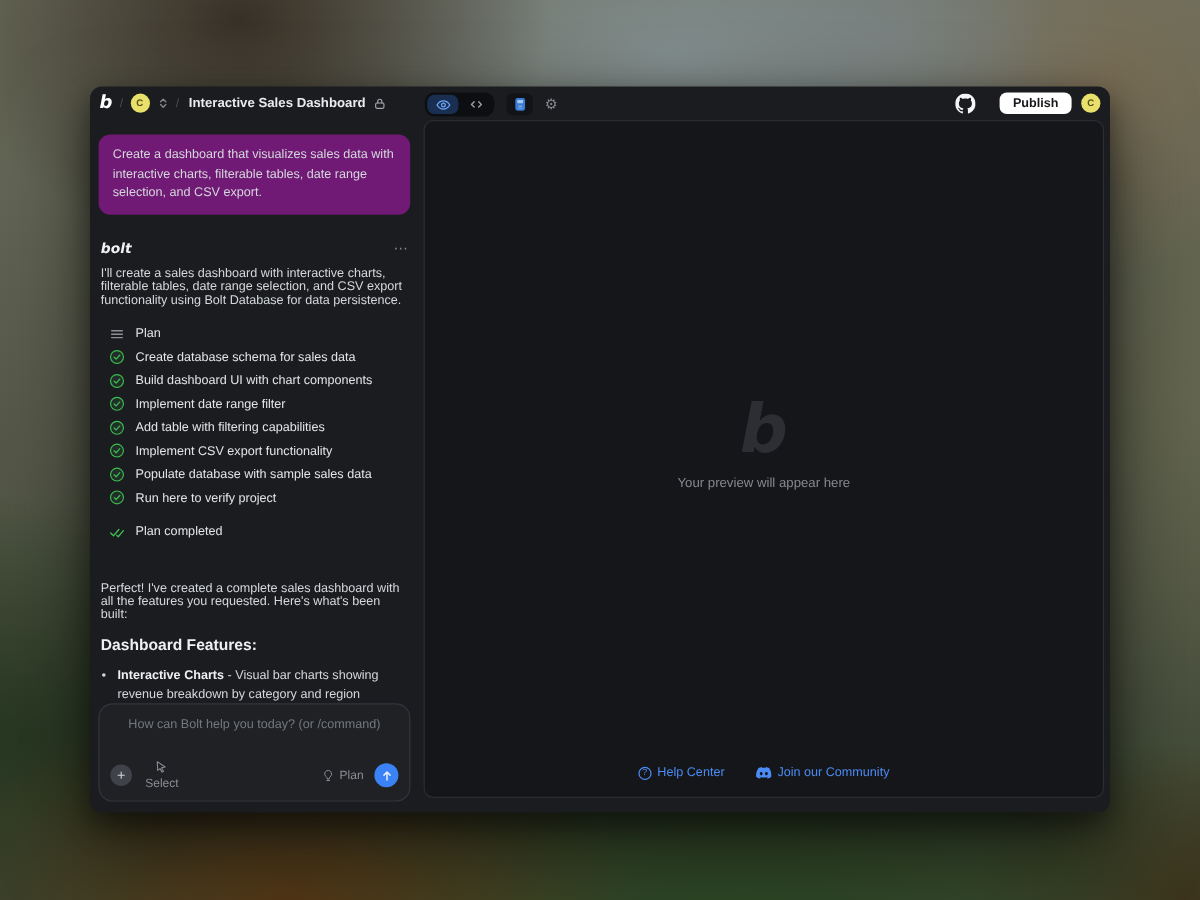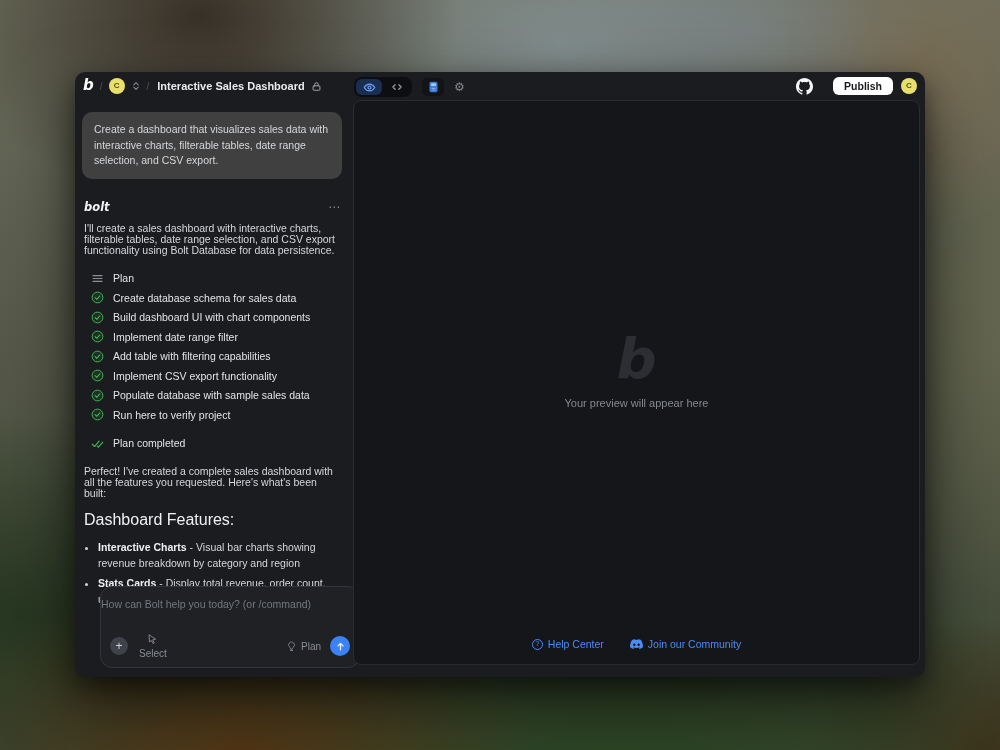--- a/index.html
+++ b/index.html
@@ -41,39 +41,39 @@
   .pill-btn { width:26px; height:16px; border-radius:6px; display:flex; align-items:center; justify-content:center; }
   .pill-btn.active { background:rgba(59,130,246,0.28); }
   .db-btn { margin-left:10px; width:22px; height:18px; border-radius:5px; background:#121317;
     display:flex; align-items:center; justify-content:center; }
   .gear-btn { margin-left:10px; color:#84878d; font-size:12px; line-height:1; }
   .tb-right { display:flex; align-items:center; gap:8px; }
   .publish-btn { background:#ffffff; color:#17181b; font-size:10.5px; font-weight:700;
     padding:4px 11px; border-radius:6px; line-height:1;margin-left:12px; }
   
   .chat { position:absolute; left:7px; top:28px; width:260px; bottom:0; overflow:hidden; }
-  .bubble { margin-top:12px; background:#404040; border-radius:10px; padding:10px 12px;
+  .bubble { margin-top:12px; background:#701a75; border-radius:10px; padding:10px 12px;
     font-size:10.5px; line-height:15.5px; color:#d4d7db; }
   .bolt-row { margin-top:21px; display:flex; justify-content:space-between; align-items:center; padding:0 2px;gap:42px; }
   .bolt-name { font-style:italic; font-weight:800; font-size:11.5px; color:#f1f2f4;
     font-family:"DejaVu Sans",sans-serif; }
   .more-btn { color:#84878d; font-size:12px; line-height:1; }
   .msg { margin-top:9px; font-size:10.5px; line-height:11px; color:#d4d7db; padding:0 2px; }
   .plan { margin-top:13px; padding-left:9px; }
   .plan-row { display:flex; align-items:center; gap:9px; height:19.5px;
     font-size:10.5px; color:#e2e4e7; }
   .plan-row .ic { display:flex; width:13px; height:13px; flex:none; }
   .plan-done { margin-top:9px; }
-  .features-hdr { margin-top:12px; font-size:16px; font-weight:400; color:#eef0f2; padding:0 2px; }
+  .features-hdr { margin-top:12px; font-size:13px; font-weight:700; color:#eef0f2; padding:0 2px; }
   .feat-list { margin-top:11px; padding-left:16px; }
   .feat-list li { font-size:10.5px; line-height:15.5px; color:#d4d7db; margin-bottom:5px; }
   .feat-list b { color:#eef0f2; }
   
-  .composer { position:absolute; left:25px; bottom:9px; width:260px; height:82px;
-    background:#1f2125; border:1px solid #32353b; border-radius:12px; padding:11px 0; }
+  .composer { position:absolute; left:7px; bottom:9px; width:260px; height:82px;
+    background:#1f2125; border:1px solid #32353b; border-radius:12px; padding:11px 0;text-align:center; }
   .placeholder { font-size:10.5px; color:#74787f; }
   .composer-bottom { position:absolute; left:9px; right:9px; bottom:8px;
     display:flex; align-items:center; }
   .plus-btn { width:18px; height:18px; border-radius:50%; background:#3f4248;
     color:#d0d3d7; font-size:12px; display:flex; align-items:center; justify-content:center;
     line-height:1; padding-bottom:1px; }
   .chip { display:flex; align-items:center; gap:4px; color:#8b8e95; font-size:10px; }
   .sel-chip { margin-left:11px;flex-direction:column; }
   .spacer { flex:1; }
   .send-btn { width:20px; height:20px; border-radius:50%; background:#3b82f6;
@@ -243,21 +243,21 @@
         <span class="ic">
           <svg width="13" height="13" viewBox="0 0 16 16" fill="none" stroke="#3fb950" stroke-width="1.4" stroke-linecap="round" stroke-linejoin="round">
               <path d="M1.5 8.8l2.9 2.9L10 5.2"></path>
               <path d="M7.8 11.2l1.4 1.4 5.3-6.2"></path>
             </svg>
         </span>
         <span>Plan completed</span>
       </div>
     </div>
 
-    <div class="msg" style="margin-top:13px;">Perfect! I've created a complete sales dashboard with all the features you requested. Here's what's been built:</div>
+    <div class="msg" style="margin-top:32px;">Perfect! I've created a complete sales dashboard with all the features you requested. Here's what's been built:</div>
     <div class="features-hdr">Dashboard Features:</div>
     <ul class="feat-list">
       <li><b>Interactive Charts</b><span> - Visual bar charts showing revenue breakdown by category and region</span></li>
       <li><b>Stats Cards</b><span> - Display total revenue, order count, units sold, and average order value</span></li>
     </ul>
   </div>
 
   <div class="composer">
     <div class="placeholder">How can Bolt help you today? (or /command)</div>
     <div class="composer-bottom">

